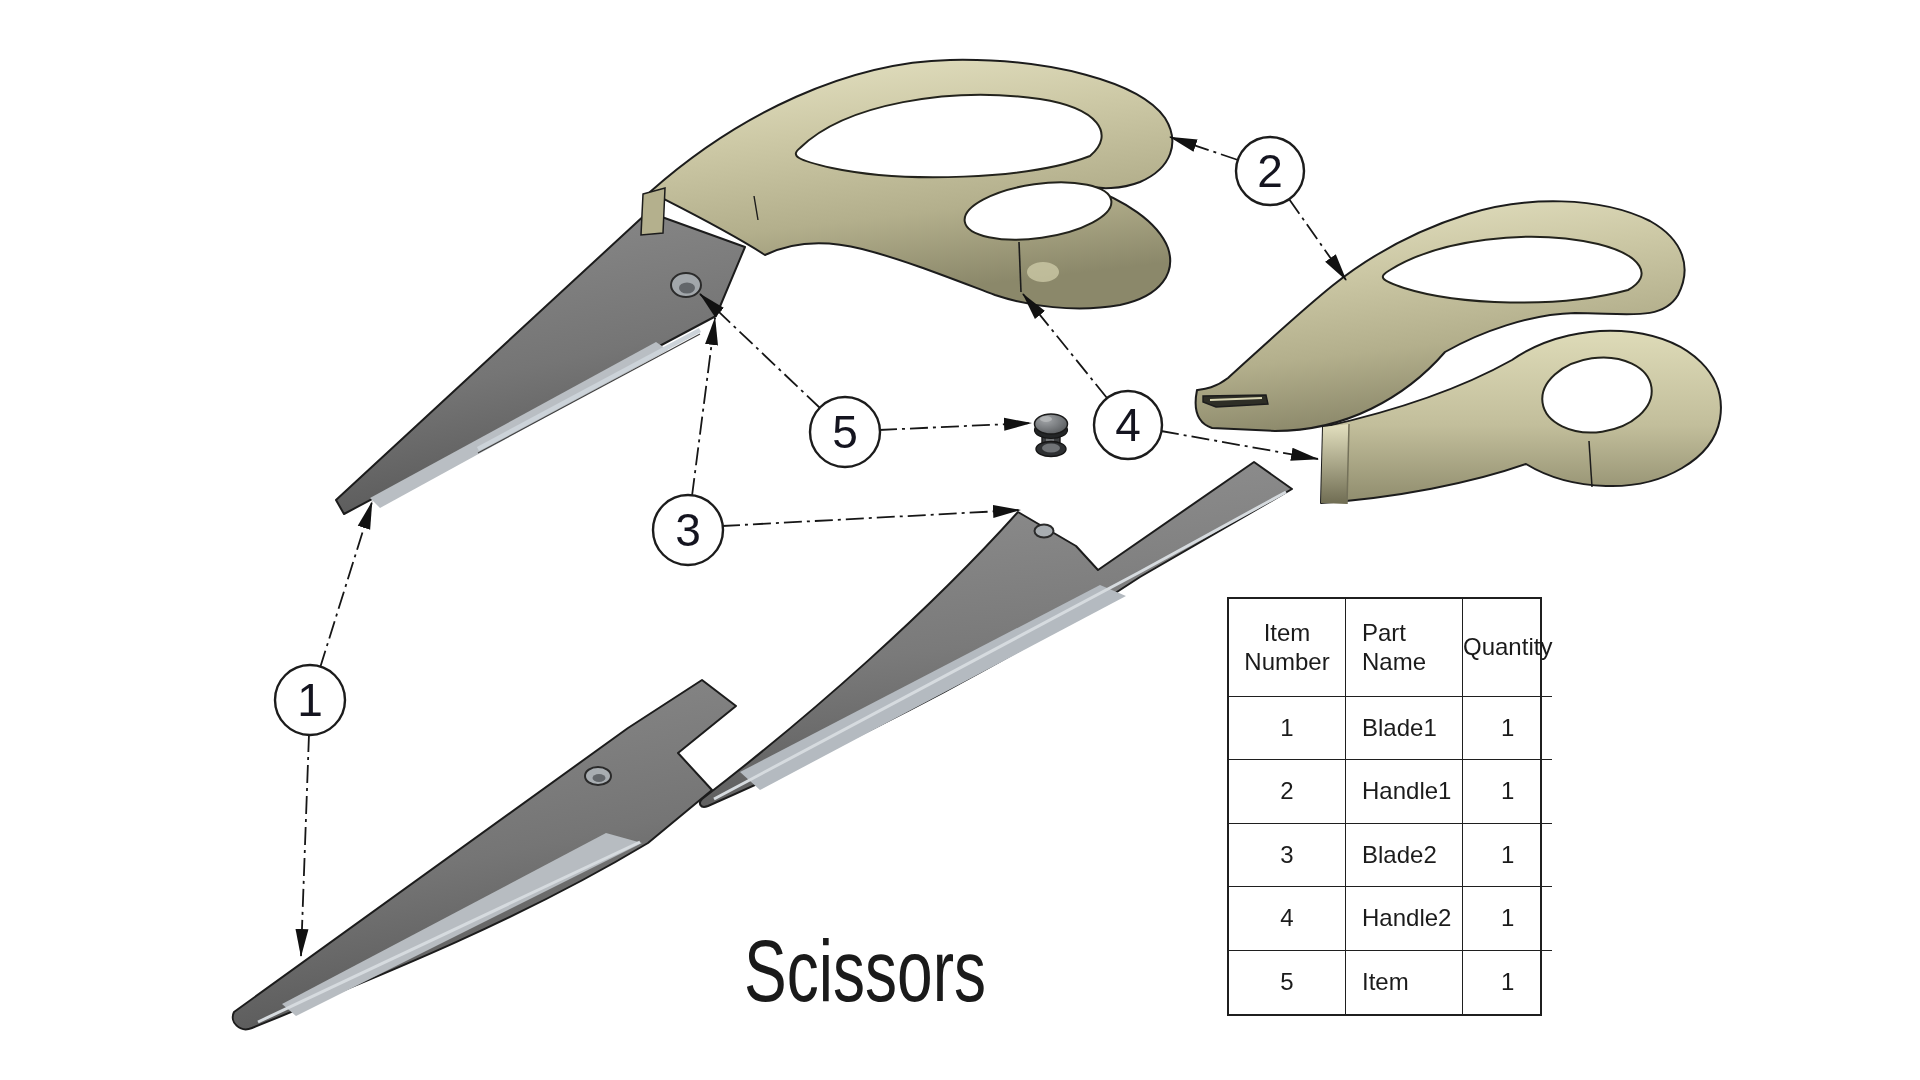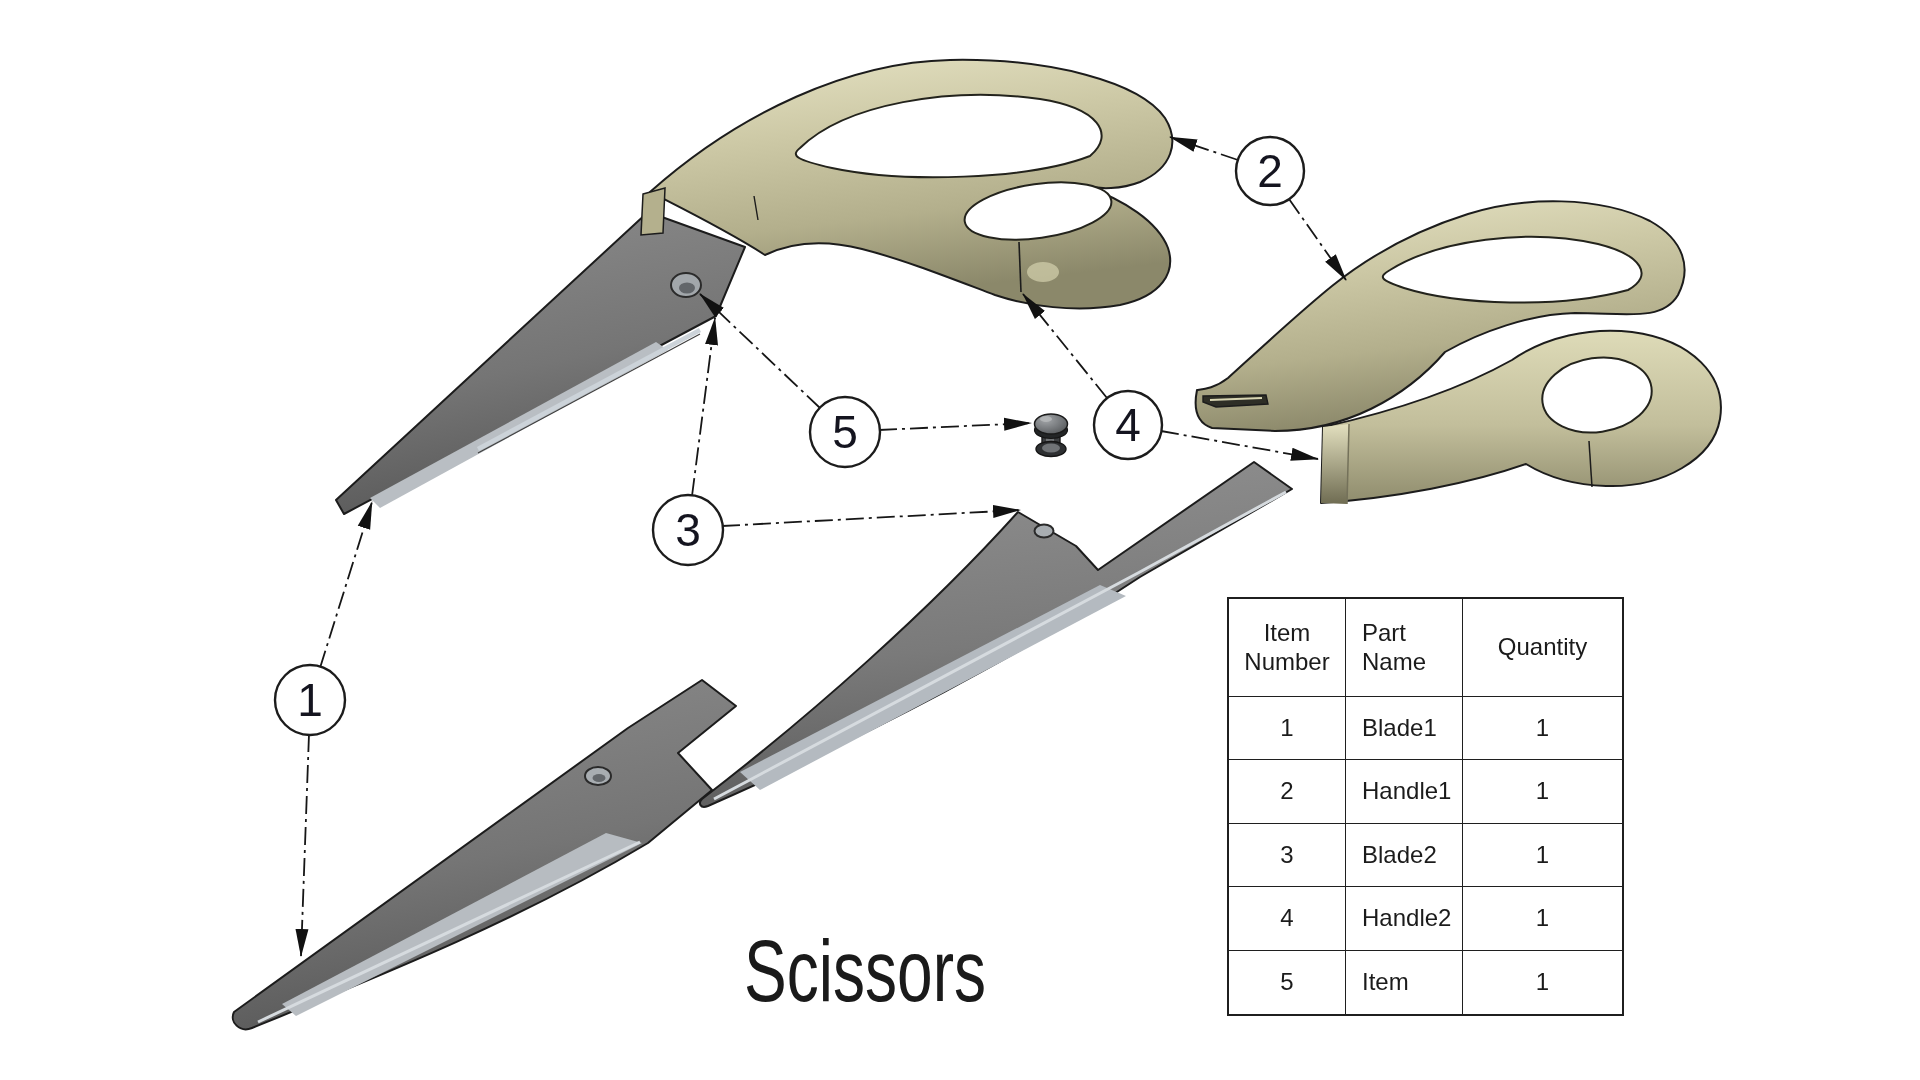--- a/index.html
+++ b/index.html
@@ -5,21 +5,21 @@
   html,body{margin:0;padding:0;background:#ffffff;}
   .stage{position:relative;width:1920px;height:1080px;background:#ffffff;overflow:hidden;
          font-family:"Liberation Sans",sans-serif;}
   svg text{font-family:"Liberation Sans",sans-serif;}
   .part{stroke:#1c1c1c;stroke-width:2;stroke-linejoin:round;}
   .hole{fill:#ffffff;stroke:#23231c;stroke-width:2;}
   .leader{fill:none;stroke:#161616;stroke-width:1.8;stroke-dasharray:18 5 3 5;}
   .balloon{fill:#ffffff;stroke:#1c1c1c;stroke-width:2.4;}
   .balloon-num{font-size:46px;fill:#14141f;text-anchor:middle;}
   
-  .bom{position:absolute;left:1227px;top:597px;width:397px;height:419px;
+  .bom{position:absolute;left:1227px;top:597px;width:315px;height:419px;
        display:grid;grid-template-columns:117px 117px 1fr;
        grid-template-rows:98px repeat(5,1fr);
        border:2.5px solid #1f1f1f;box-sizing:border-box;background:#ffffff;
        font-size:24px;color:#1b1b1b;line-height:1.18;}
   .bom .cell{border-right:1.6px solid #1f1f1f;border-bottom:1.6px solid #1f1f1f;
        display:flex;align-items:center;box-sizing:border-box;}
   .bom .c-center{justify-content:center;text-align:center;}
   .bom .c-left{justify-content:flex-start;text-align:left;padding-left:16px;padding-right:14px;}
   .bom .last-col{border-right:none;}
   .bom .cell:nth-last-child(-n+3){border-bottom:none;}

